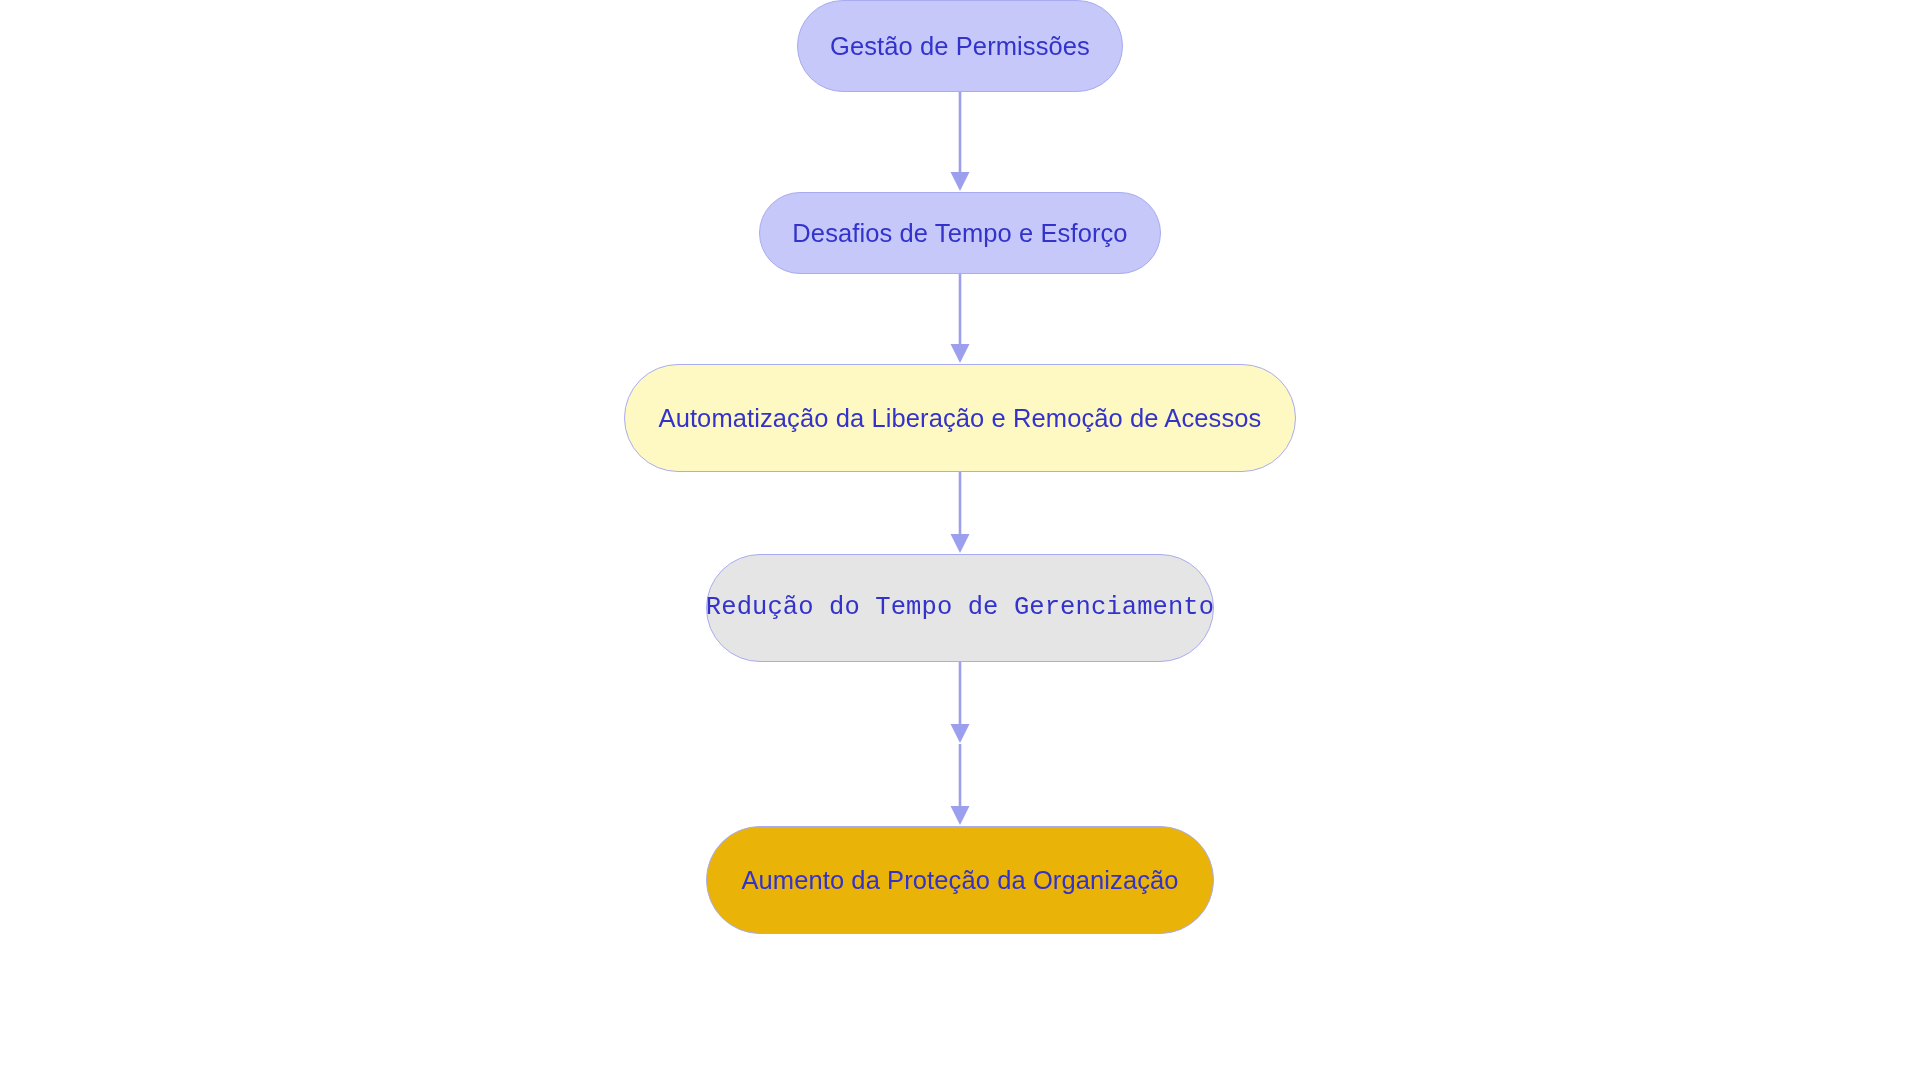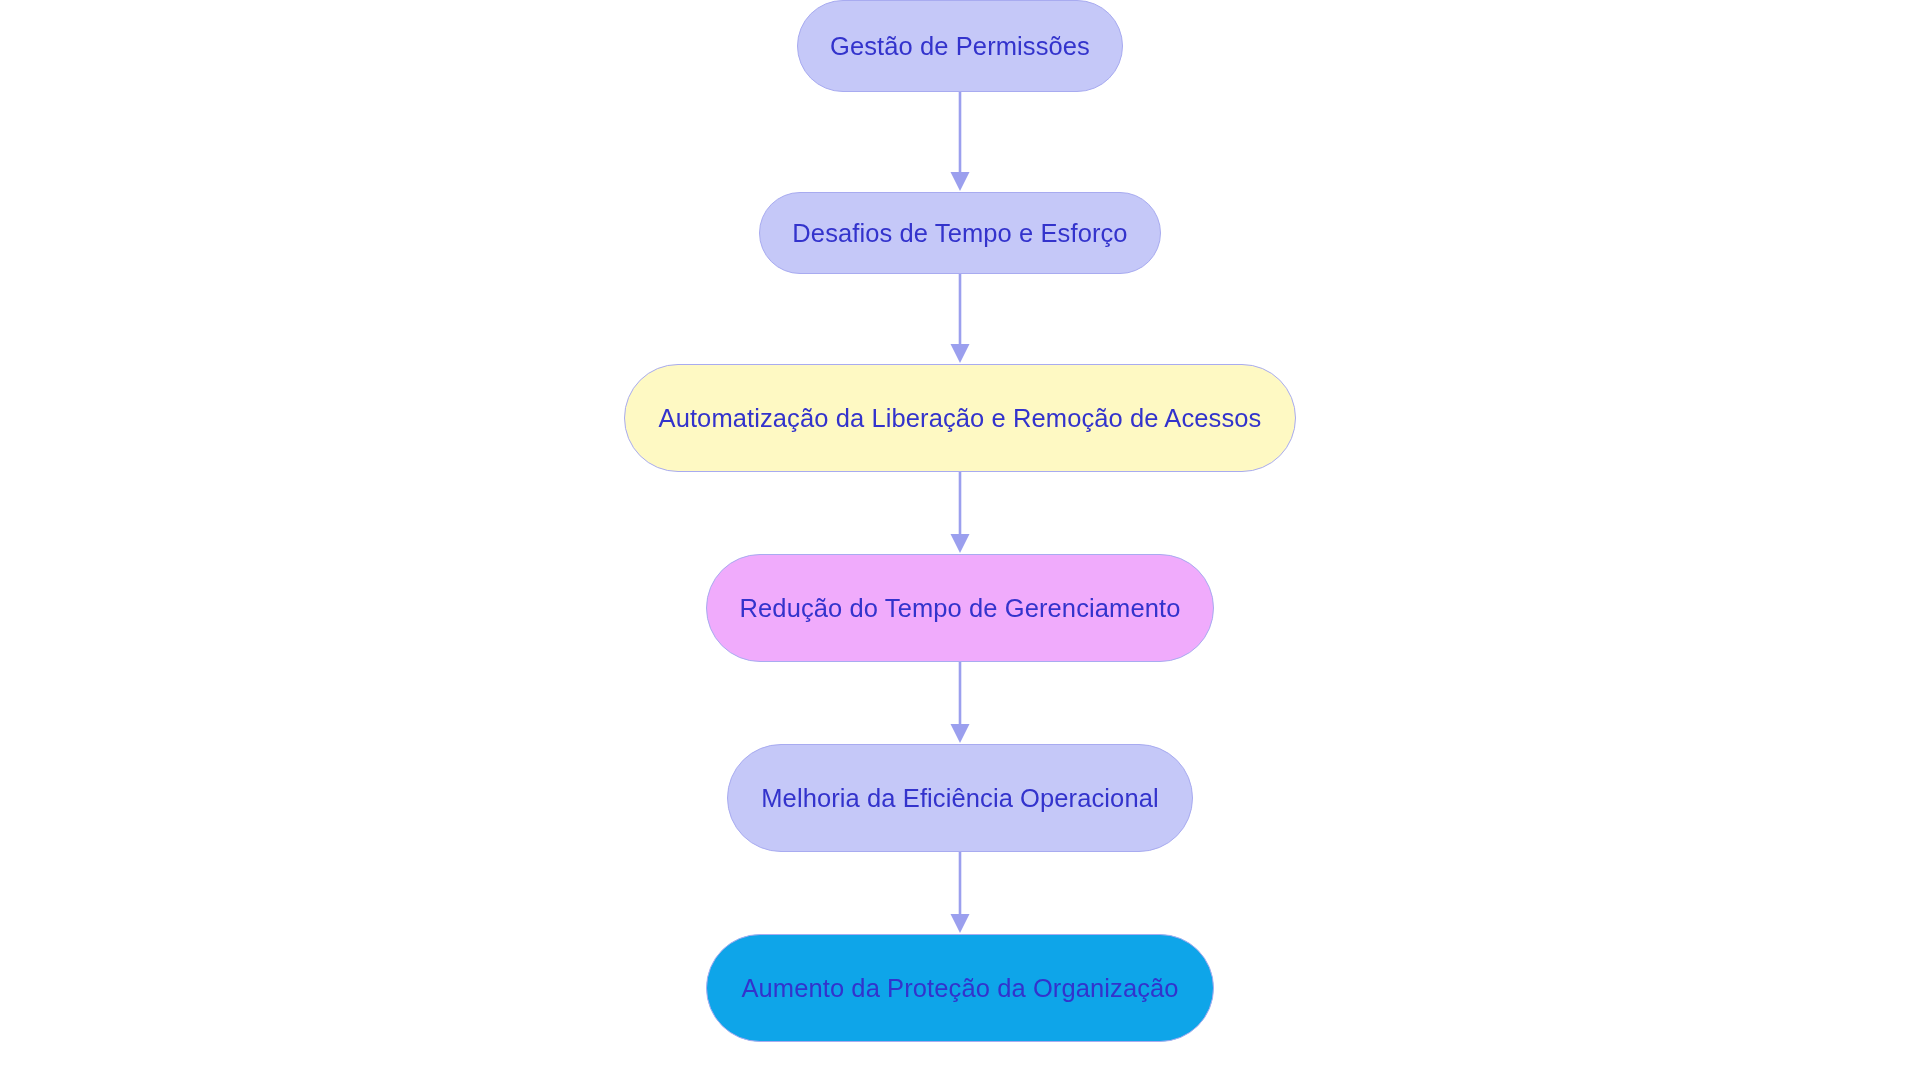--- a/index.html
+++ b/index.html
@@ -115,40 +115,37 @@
       <span class="node-label">Automatização da Liberação e Remoção de Acessos</span>
     </div>
 
     <div class="connector conn-3">
       <svg width="40" height="82" viewBox="0 0 40 82" aria-hidden="true">
         <line x1="20" y1="0" x2="20" y2="66" stroke="#9b9fee" stroke-width="2.6"></line>
         <polygon points="20,81 10.5,62 29.5,62" fill="#9b9fee"></polygon>
       </svg>
     </div>
 
-    <div class="node node-4" style="background: #f0abfc; border-color: rgb(168, 171, 240); color: rgb(51, 51, 204);">
+    <div class="node node-4" style="background: #e5e5e5; border-color: rgb(168, 171, 240); color: rgb(51, 51, 204); font-family: Liberation Mono, monospace;">
       <span class="node-label">Redução do Tempo de Gerenciamento</span>
     </div>
 
     <div class="connector conn-4">
       <svg width="40" height="82" viewBox="0 0 40 82" aria-hidden="true">
         <line x1="20" y1="0" x2="20" y2="66" stroke="#9b9fee" stroke-width="2.6"></line>
         <polygon points="20,81 10.5,62 29.5,62" fill="#9b9fee"></polygon>
       </svg>
     </div>
 
-    <div class="node node-5" style="background: rgb(197, 200, 248); border-color: rgb(168, 171, 240); color: rgb(51, 51, 204);">
-      <span class="node-label">Melhoria da Eficiência Operacional</span>
-    </div>
 
     <div class="connector conn-5">
       <svg width="40" height="82" viewBox="0 0 40 82" aria-hidden="true">
         <line x1="20" y1="0" x2="20" y2="66" stroke="#9b9fee" stroke-width="2.6"></line>
         <polygon points="20,81 10.5,62 29.5,62" fill="#9b9fee"></polygon>
       </svg>
     </div>
 
-    <div class="node node-6" style="background: #0ea5e9; border-color: rgb(168, 171, 240); color: rgb(51, 51, 204); align-items: center;">
+    <div class="node node-6" style="background: #eab308; border-color: rgb(168, 171, 240); color: rgb(51, 51, 204); align-items: center;">
       <span class="node-label">Aumento da Proteção da Organização</span>
     </div>
 
   </div>
 </div>
 
 </body></html>

